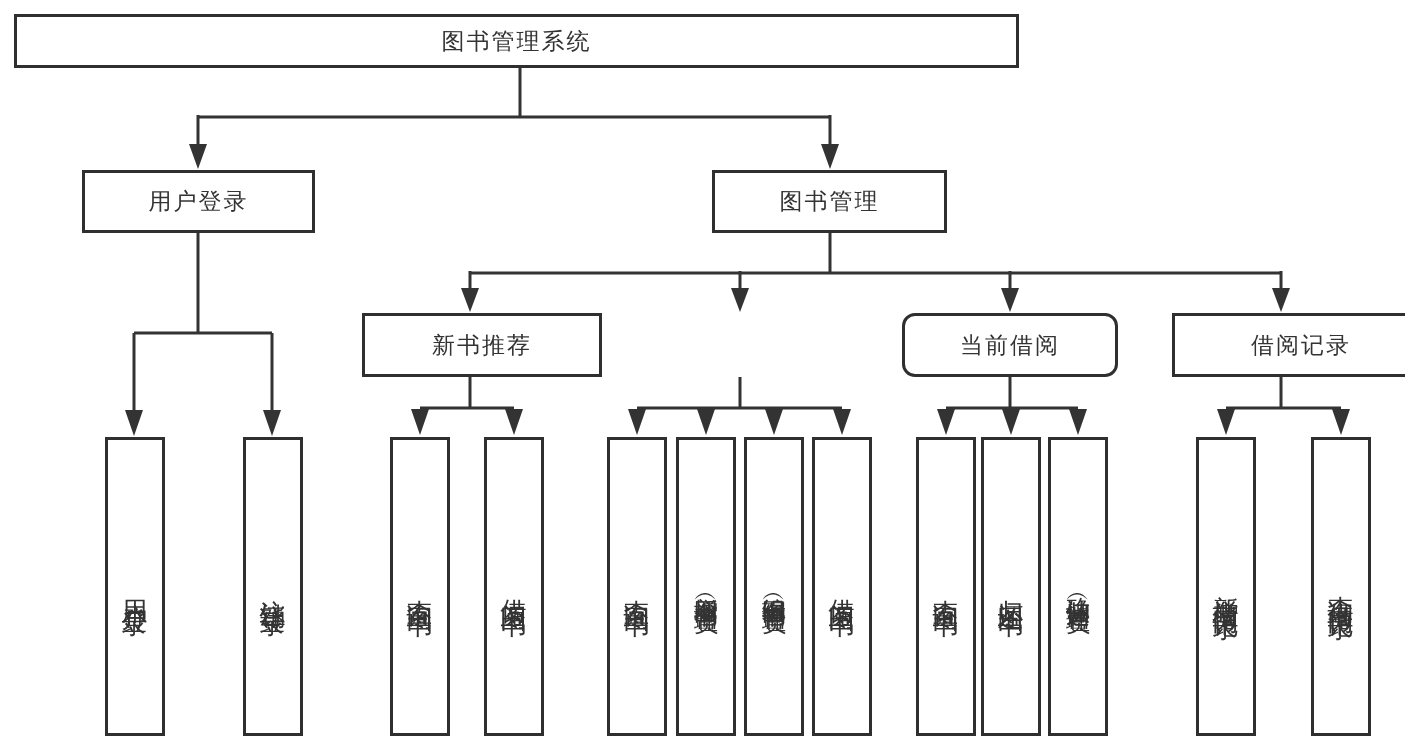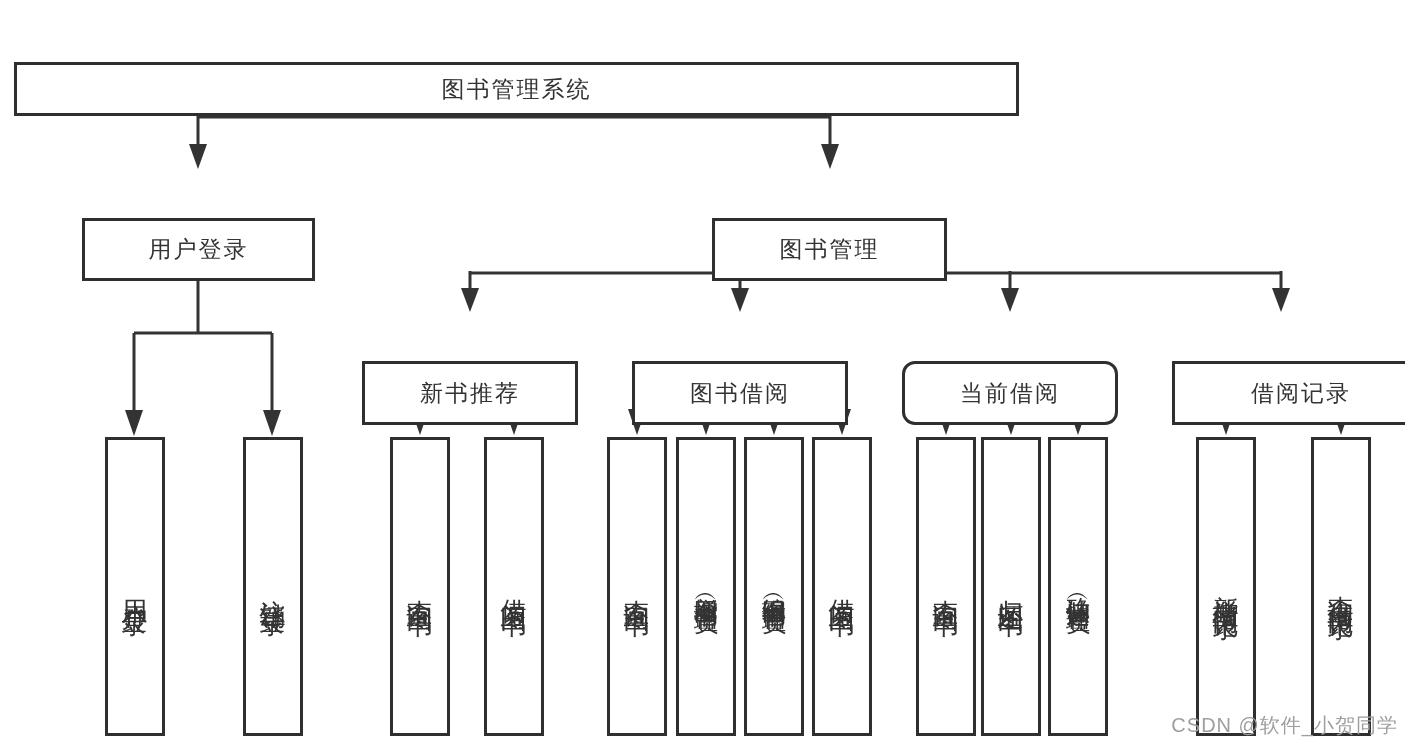--- a/index.html
+++ b/index.html
@@ -22,34 +22,34 @@
   #wires .ln{stroke:var(--line);stroke-width:3;fill:none;}
   #wires .ar{fill:var(--line);stroke:none;}
   .node{
     position:absolute;
     box-sizing:border-box;
     border:3px solid var(--box-border);
     background:var(--bg);
     display:flex;align-items:center;justify-content:center;
     text-align:center;
   }
-  .h-node{font-size:23px;letter-spacing:2px;margin-top:48px;}
+  .h-node{font-size:23px;letter-spacing:2px;}
   .v-node{
     writing-mode:vertical-rl;
     text-orientation:mixed;
     font-size:26px;
     letter-spacing:4px;
     line-height:1;
   }
   .v-node.long{font-size:24px;letter-spacing:2px;}
   .root{left:14px;top:14px;width:1005px;height:54px;}
   .n-user-login{left:82px;top:170px;width:233px;height:63px;}
   .n-book-mgmt{left:712px;top:170px;width:235px;height:63px;}
   .n-l3{top:313px;height:64px;}
-  .n-new-books{left:362px;width:216px;}
+  .n-new-books{left:362px;width:240px;}
   .n-book-borrow{left:632px;width:216px;}
   .n-current-borrow{left:902px;width:216px;border-radius:13px;}
   .n-borrow-records{left:1172px;width:258px;}
   .leaf{top:437px;height:299px;width:60px;}
   .lf1{left:105px;}  .lf2{left:243px;}
   .lf3{left:390px;}  .lf4{left:484px;}
   .lf5{left:607px;}  .lf6{left:676px;}
   .lf7{left:744px;}  .lf8{left:812px;}
   .lf9{left:916px;}  .lf10{left:981px;} .lf11{left:1048px;}
   .lf12{left:1196px;} .lf13{left:1311px;}
@@ -119,21 +119,20 @@
     <polygon class="ar" points="1217,409 1235,409 1226,435"></polygon>
     <polygon class="ar" points="1332,409 1350,409 1341,435"></polygon>
   </svg>
 
   <div class="node h-node root">图书管理系统</div>
 
   <div class="node h-node n-user-login">用户登录</div>
   <div class="node h-node n-book-mgmt">图书管理</div>
 
   <div class="node h-node n-l3 n-new-books">新书推荐</div>
-  <div class="node h-node n-l3 n-book-borrow">图书借阅</div>
   <div class="node h-node n-l3 n-current-borrow">当前借阅</div>
   <div class="node h-node n-l3 n-borrow-records">借阅记录</div>
 
   <div class="node v-node leaf lf1">用户登录</div>
   <div class="node v-node leaf lf2">注销登录</div>
 
   <div class="node v-node leaf lf3">查询图书</div>
   <div class="node v-node leaf lf4">借阅图书</div>
 
   <div class="node v-node leaf lf5">查询图书</div>
@@ -141,14 +140,13 @@
   <div class="node v-node long leaf lf7">编辑图书（管理员）</div>
   <div class="node v-node leaf lf8">借阅图书</div>
 
   <div class="node v-node leaf lf9">查询图书</div>
   <div class="node v-node leaf lf10">归还图书</div>
   <div class="node v-node long leaf lf11">确认归还（管理员）</div>
 
   <div class="node v-node leaf lf12">新增借阅记录</div>
   <div class="node v-node leaf lf13">查询借阅记录</div>
 
-  <div class="watermark">CSDN @软件_小贺同学</div>
 </div>
 
 </body></html>

